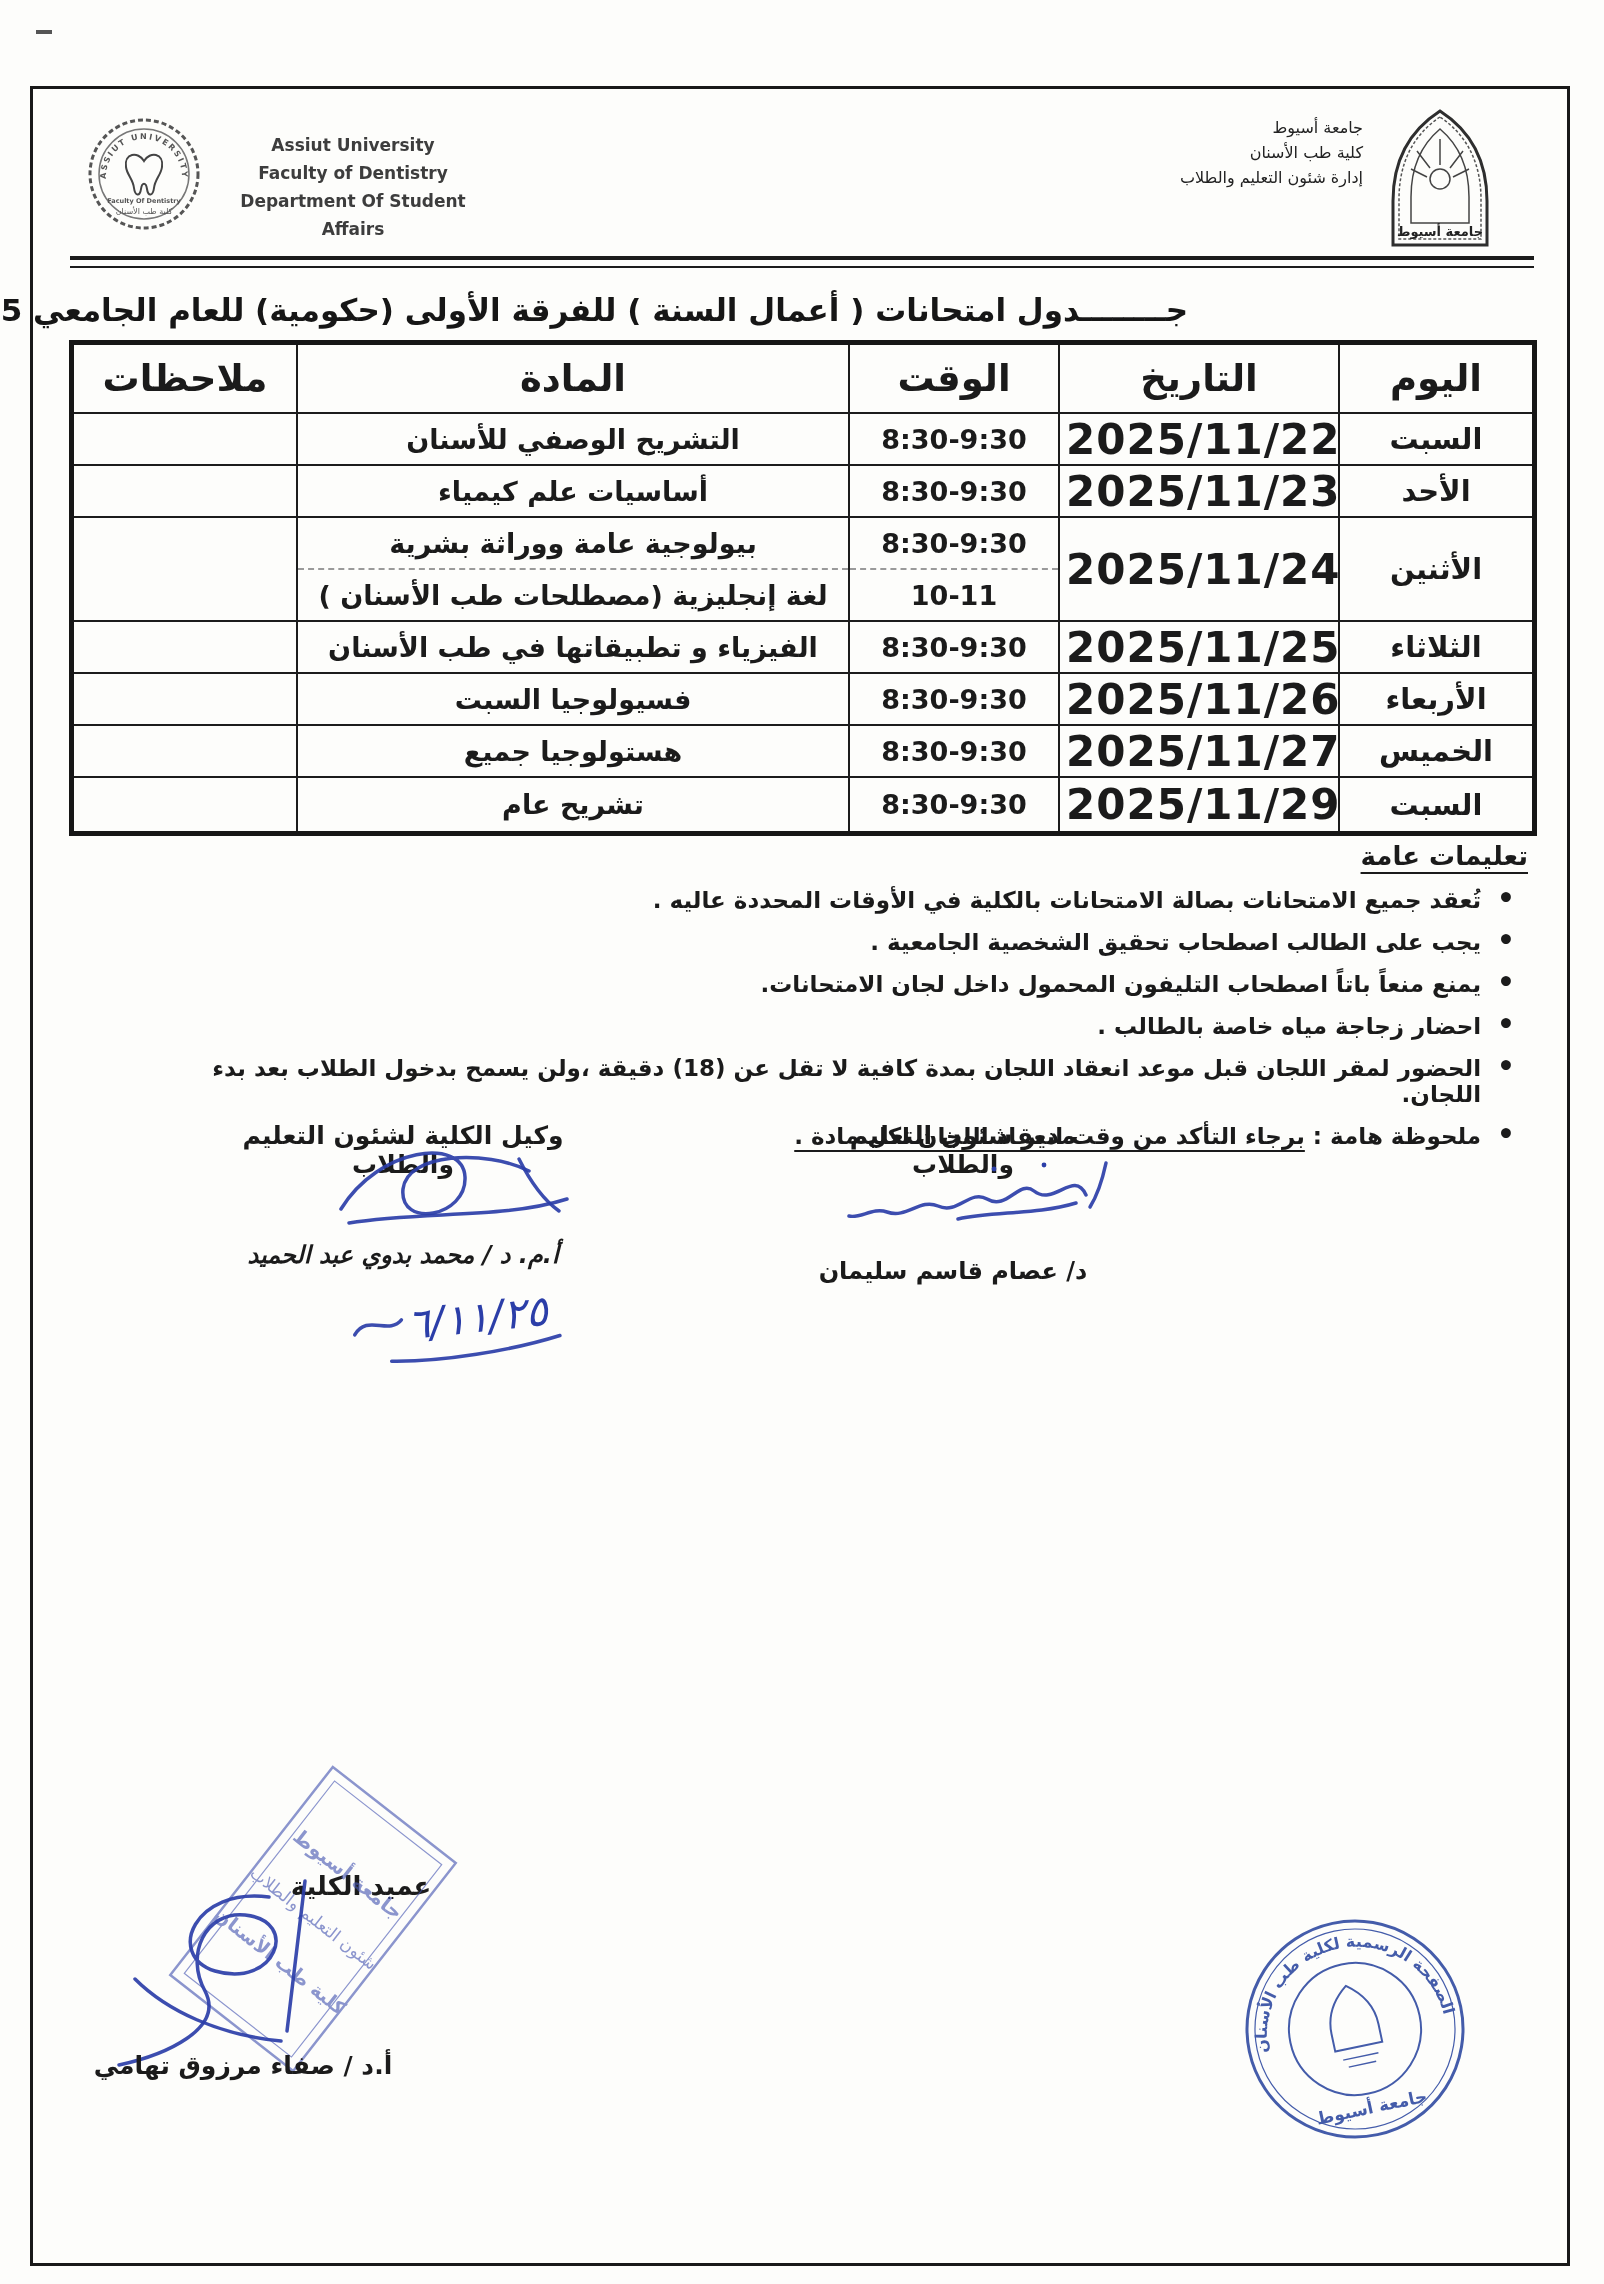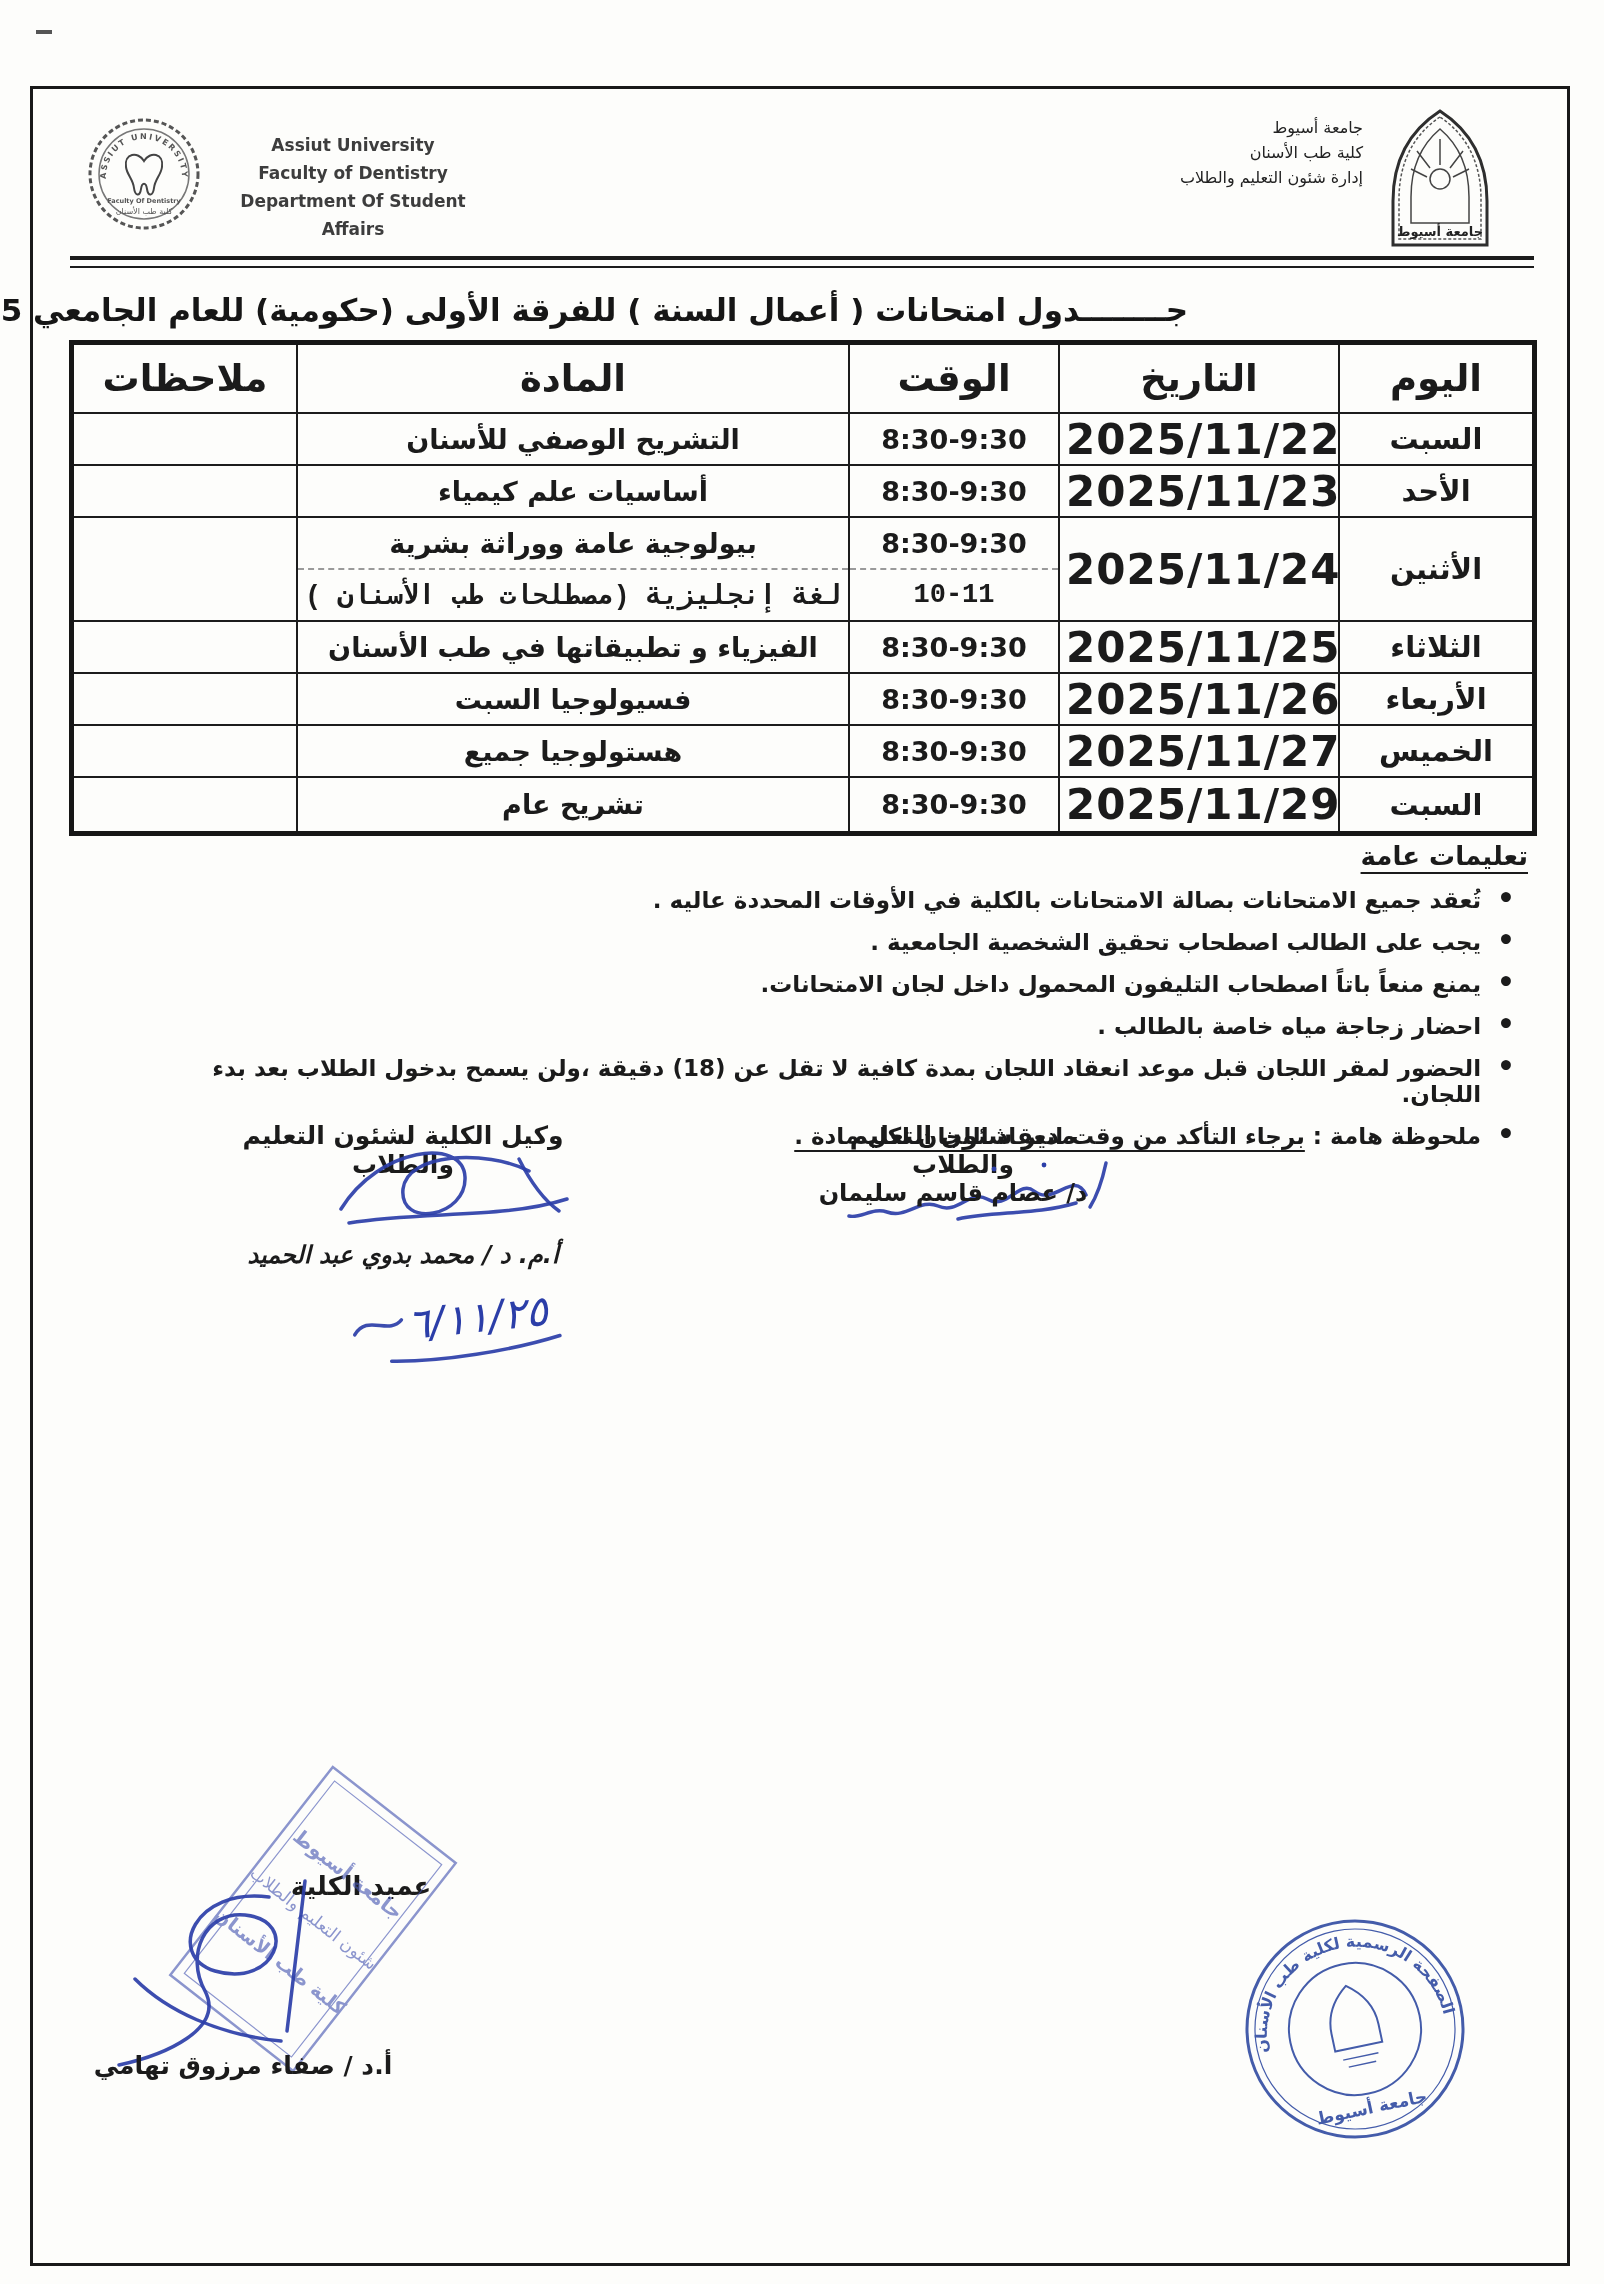--- a/index.html
+++ b/index.html
@@ -28,38 +28,38 @@
             table-layout:fixed;direction:rtl;}
   .schedule th,.schedule td{border:2px solid #1c1c1c;text-align:center;vertical-align:middle;
             padding:0 6px;overflow:hidden;}
   .schedule{border:4px solid #161616;outline:1px solid #161616;}
   .schedule th{font-size:37px;font-weight:bold;}
   td.day{font-size:29px;font-weight:bold;}
   td.date{font-size:42px;font-weight:bold;direction:ltr;unicode-bidi:isolate;letter-spacing:1px;}
   td.time{font-size:27px;font-weight:bold;direction:ltr;unicode-bidi:isolate;}
   td.subject{font-size:27px;font-weight:bold;}
   tr.mon-a td.split{border-bottom:2px dashed #9a9a9a;}
-  tr.mon-b td{border-top:2px dashed #9a9a9a;font-family:Liberation Mono, monospace;}
+  tr.mon-b td{border-top:2px dashed #9a9a9a;}
 
   
   .inst-head{position:absolute;top:752px;left:1150px;width:345px;text-align:right;direction:rtl;
              font-size:26px;font-weight:bold;text-decoration:underline;text-underline-offset:7px;
              text-decoration-thickness:2px;}
   .bullets{position:absolute;left:110px;top:796px;width:1372px;direction:rtl;
            font-size:23px;font-weight:bold;color:#1b1b1b;}
   .bullet{display:flex;align-items:baseline;gap:16px;margin-bottom:14px;}
   .bullet .dot{font-size:28px;line-height:1;flex:0 0 auto;}
   .note-text{text-decoration:underline;text-underline-offset:6px;}
 
   
   .sig-title{position:absolute;font-size:25px;font-weight:bold;text-align:center;direction:rtl;}
   .sig-name{position:absolute;font-size:24px;font-weight:bold;text-align:center;direction:rtl;}
   .t-director{left:770px;top:1032px;width:320px;}
   .t-vicedean{left:190px;top:1032px;width:360px;}
-  .n-director{left:760px;top:1090px;width:320px;}
+  .n-director{left:760px;top:1168px;width:320px;}
   .n-vicedean{left:180px;top:1152px;width:380px;font-style:italic;}
   .t-dean{left:228px;top:1782px;width:200px;text-align:center;font-size:26px;}
   .n-dean{left:40px;top:1962px;width:340px;font-size:25px;}
   .svg-abs{position:absolute;}
   .ink{stroke:#2b3ea8;stroke-width:3.5;fill:none;stroke-linecap:round;stroke-linejoin:round;opacity:.92;}
   .stampline{stroke:#4656b2;fill:none;}
 </style>
 </head>
 <body>
 

